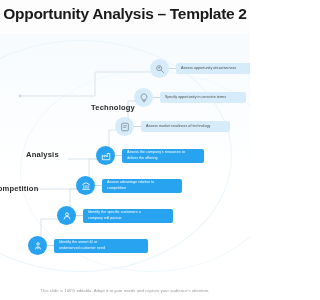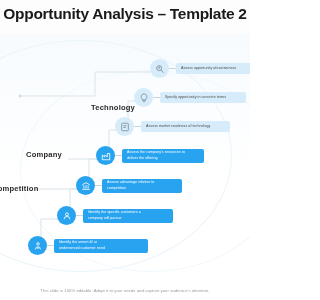--- a/index.html
+++ b/index.html
@@ -90,21 +90,21 @@
     <polyline points="163,72 163,72 95,72 95,96 20,96" fill="none" stroke="#d9e3ea" stroke-width="1"></polyline>
     <polyline points="147,101 128,101 128,130" fill="none" stroke="#d9e3ea" stroke-width="1"></polyline>
     <polyline points="128,130 109,130 109,159 68,159" fill="none" stroke="#d9e3ea" stroke-width="1"></polyline>
     <polyline points="109,159 89,159 89,189 34,189" fill="none" stroke="#d9e3ea" stroke-width="1"></polyline>
     <polyline points="89,189 70,189 70,219" fill="none" stroke="#d9e3ea" stroke-width="1"></polyline>
     <polyline points="70,219 41,219 41,249" fill="none" stroke="#d9e3ea" stroke-width="1"></polyline>
     <circle cx="20" cy="96" r="1.4" fill="#cfdbe3"></circle>
   </svg>
 
   <div class="sect sect-tech">Technology</div>
-  <div class="sect sect-comp">Company</div>
+  <div class="sect sect-comp">Analysis</div>
   <div class="sect sect-cmpt">Competition</div>
 
   <div class="node n1">
     <div class="bubble light" style="width:19px;height:19px;">
       <svg width="10" height="10" viewBox="0 0 24 24" fill="none" stroke="#7d8e99" stroke-width="2">
         <circle cx="10" cy="10" r="6"></circle>
           <line x1="14.5" y1="14.5" x2="21" y2="21"></line>
         <line x1="8" y1="11" x2="8" y2="8"></line>
           <line x1="11" y1="11" x2="11" y2="6"></line>
       </svg>

